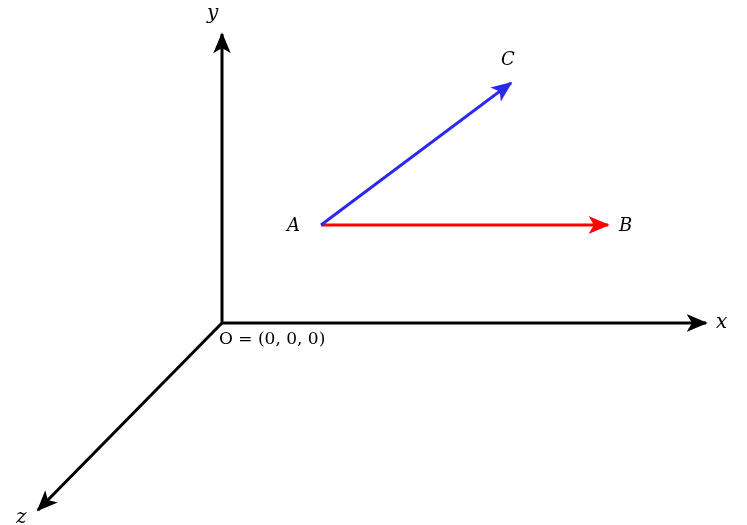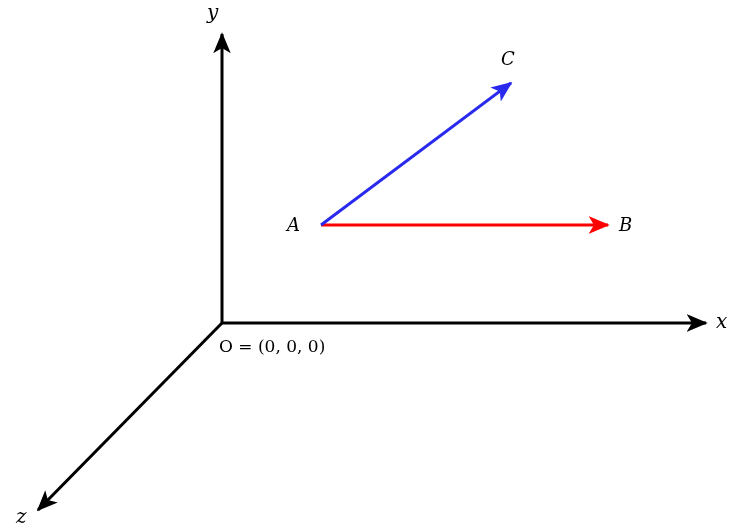--- a/index.html
+++ b/index.html
@@ -29,17 +29,17 @@
   <line x1="222" y1="323" x2="38" y2="510" stroke="#000" stroke-width="3" marker-end="url(#arrBlack)"></line>
 
   <line x1="321" y1="225" x2="608" y2="225" stroke="#ff0000" stroke-width="3" marker-end="url(#arrRed)"></line>
   <line x1="321" y1="225" x2="511" y2="83" stroke="#2a2aee" stroke-width="3" marker-end="url(#arrBlue)"></line>
 </svg>
 
 <div class="lbl" style="left:207px; top:2px; font-size:20px;">y</div>
 <div class="lbl" style="left:716px; top:311px; font-size:20px;">x</div>
 <div class="lbl" style="left:16px; top:506px; font-size:20px;">z</div>
 
-<div class="lbl origin" style="left:219px; top:338px;">O = (0, 0, 0)</div>
+<div class="lbl origin" style="left:219px; top:330px;">O = (0, 0, 0)</div>
 
 <div class="lbl" style="left:287px; top:216px;">A</div>
 <div class="lbl" style="left:619px; top:216px;">B</div>
 <div class="lbl" style="left:501px; top:50px;">C</div>
 
 </body></html>

